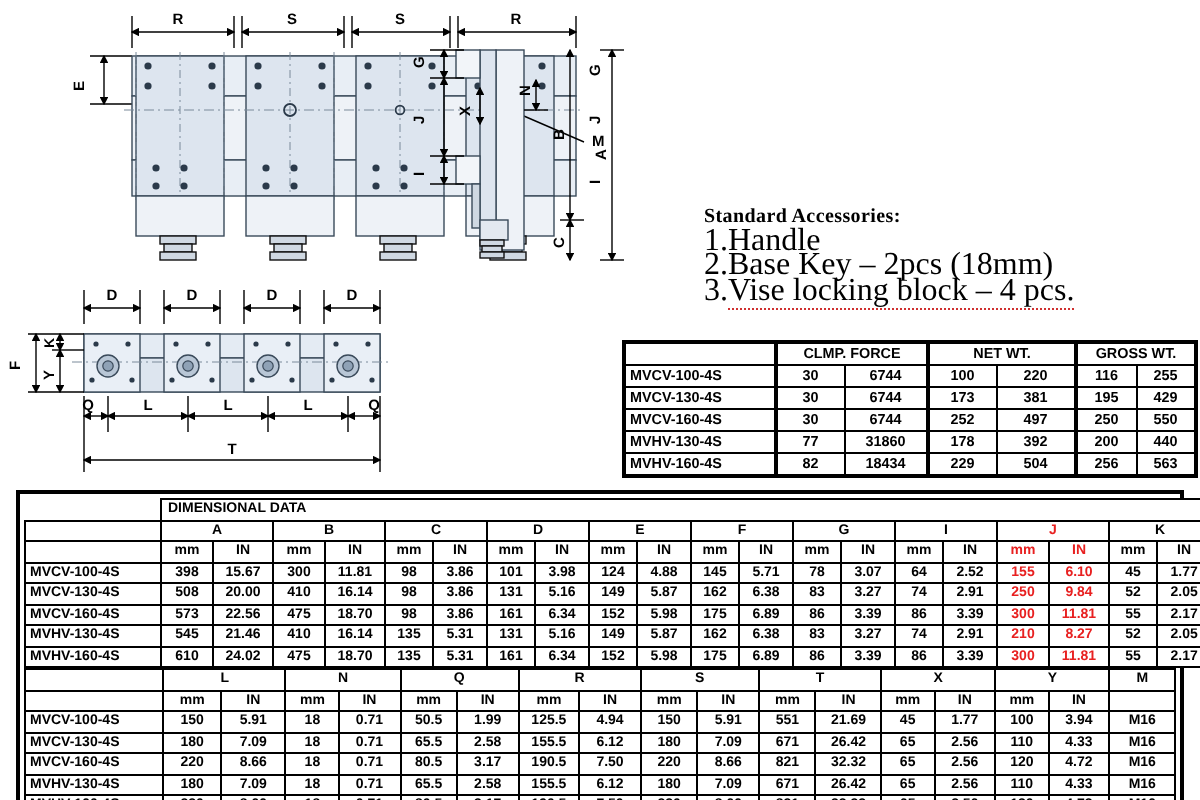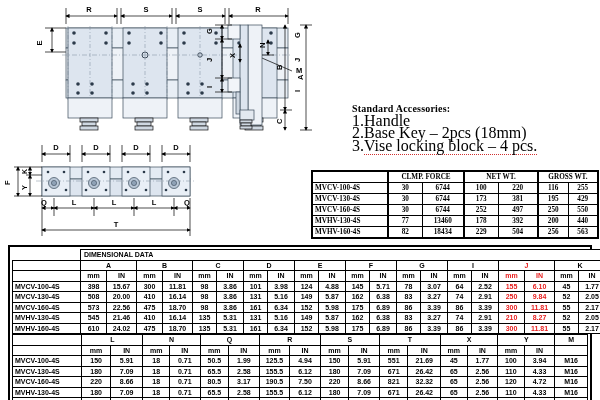--- a/index.html
+++ b/index.html
@@ -68,21 +68,21 @@
   .noborder { border: none !important; }
 
   
   #weights-table {
     position: absolute;
     left: 311px;
     top: 170px;
     width: 286px;
     border: 2px solid #000;
   }
-  #weights-table td { font-size: 7.2px; height: 10px; line-height: 10px; font-family: Liberation Serif, serif; }
+  #weights-table td { font-size: 7.2px; height: 10px; line-height: 10px; }
   #weights-table td.model { text-align: left; padding-left: 2px; }
   #weights-table td.grp { border-left: 2px solid #000; }
 
   
   #dim-wrap {
     position: absolute;
     left: 8px;
     top: 245px;
     width: 584px;
     border: 2px solid #000;
@@ -458,21 +458,21 @@
       <td class="grp">30</td>
       <td>6744</td>
       <td class="grp">252</td>
       <td>497</td>
       <td class="grp">250</td>
       <td>550</td>
     </tr>
     <tr>
       <td class="model">MVHV-130-4S</td>
       <td class="grp">77</td>
-      <td>13460</td>
+      <td>31860</td>
       <td class="grp">178</td>
       <td>392</td>
       <td class="grp">200</td>
       <td>440</td>
     </tr>
     <tr>
       <td class="model">MVHV-160-4S</td>
       <td class="grp">82</td>
       <td>18434</td>
       <td class="grp">229</td>

